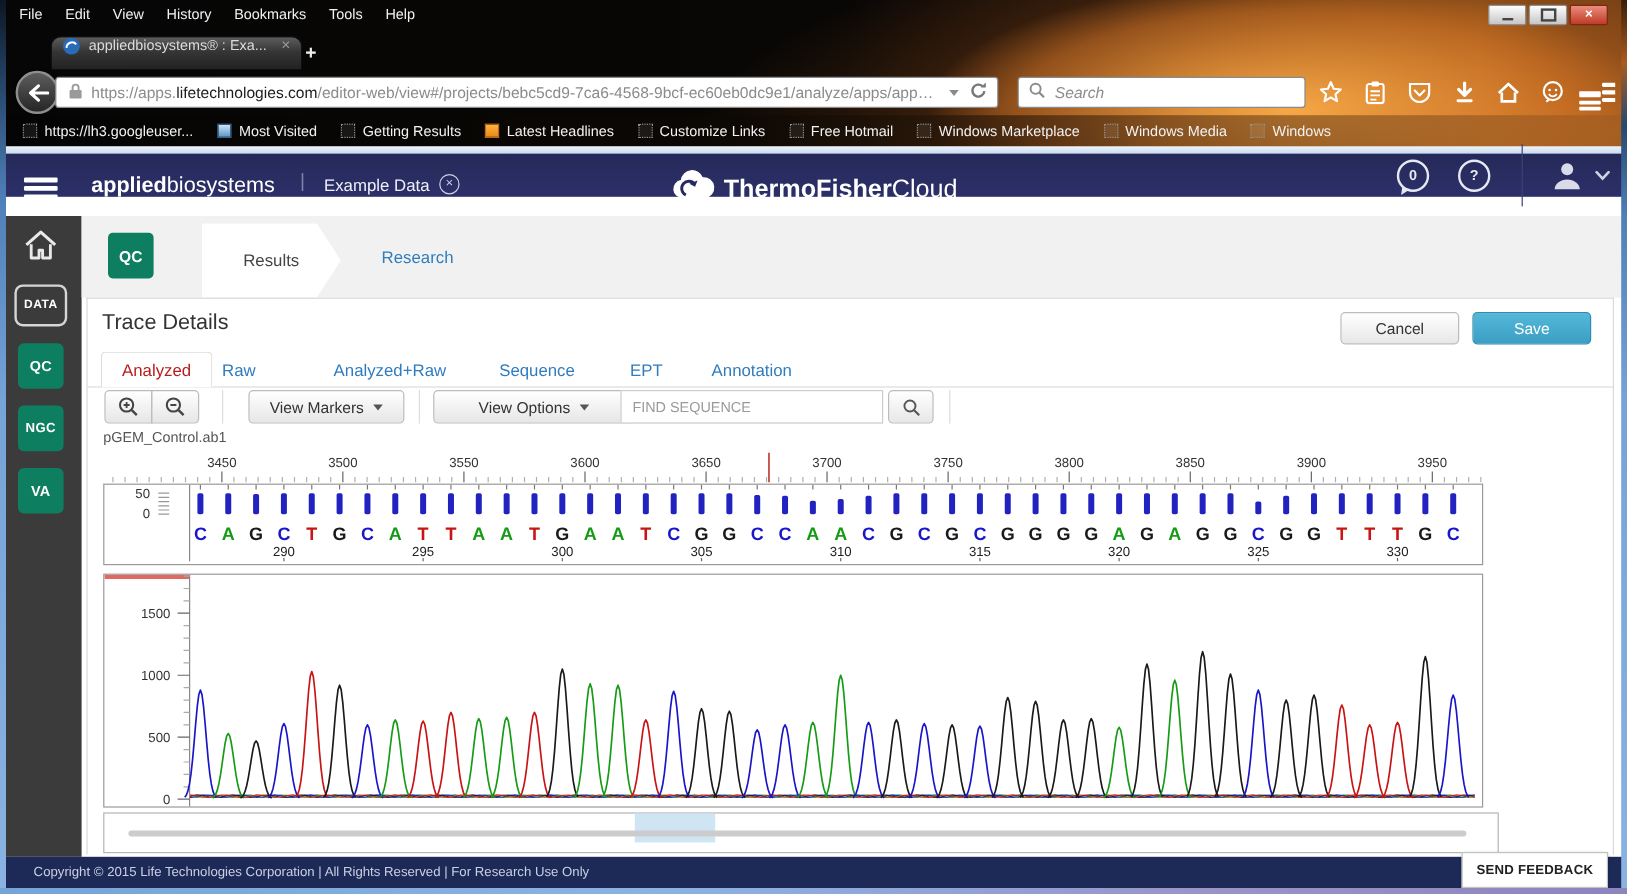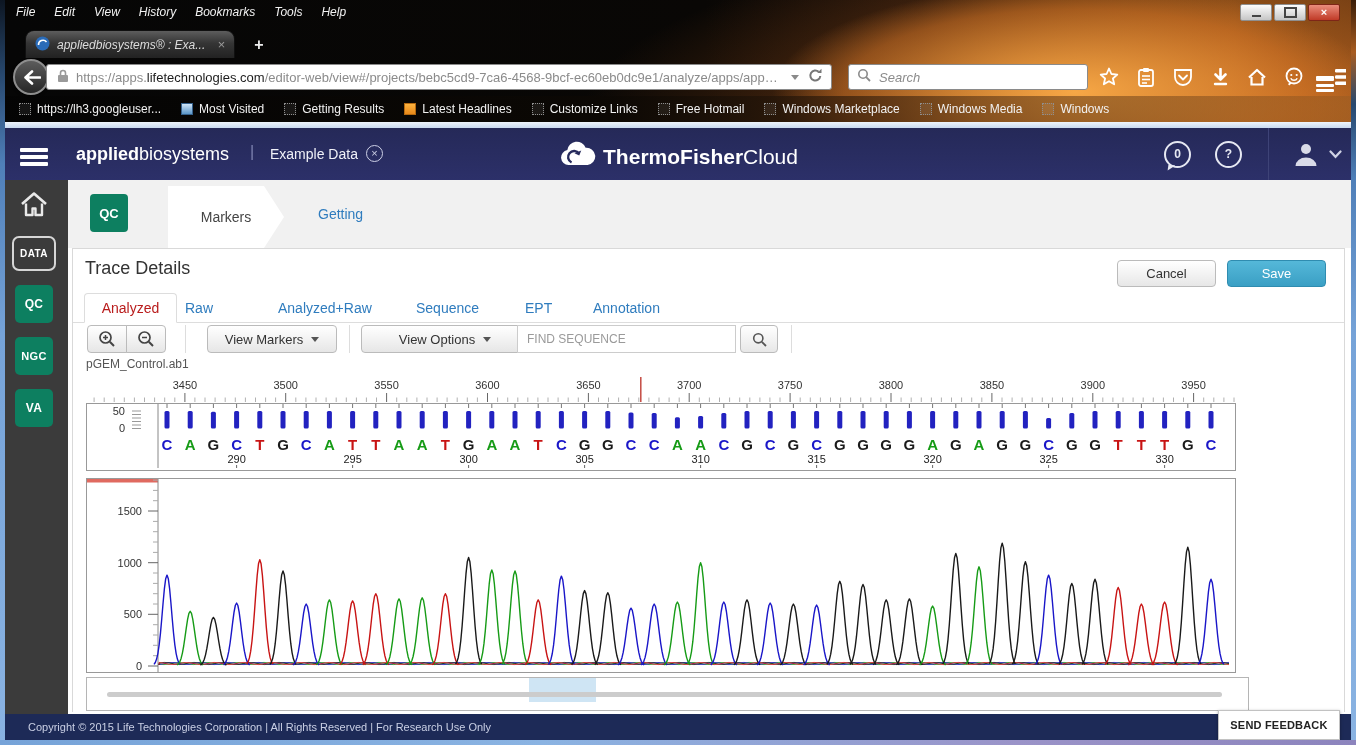--- a/index.html
+++ b/index.html
@@ -5,31 +5,31 @@
   html,body{margin:0;padding:0;background:#333;}
   .screen{position:relative;width:1356px;height:745px;overflow:hidden;background:#fff;
           font-family:"Liberation Sans",sans-serif;-webkit-font-smoothing:antialiased;}
   
   .chrome{position:absolute;left:0;top:0;width:1356px;height:122px;
     background:
       radial-gradient(ellipse 420px 150px at 1075px 92px, rgba(252,172,72,.95), rgba(220,122,40,.5) 55%, rgba(0,0,0,0) 72%),
       radial-gradient(ellipse 900px 260px at 1255px 120px, rgba(205,112,36,.8), rgba(120,62,20,.35) 55%, rgba(0,0,0,0) 75%),
       linear-gradient(90deg,#060606 0%,#090705 52%,#22130a 68%,#57320f 80%,#8a4f18 91%,#6b3a12 100%);}
   .menubar{position:absolute;left:16px;top:5px;display:flex;gap:19px;font-size:12px;color:#f2f2f2;}
-  .menu-item{cursor:default;font-style:italic;}
+  .menu-item{cursor:default;}
   .win-controls{position:absolute;right:16px;top:4px;display:flex;gap:2px;}
   .wc{width:30px;height:15px;border:1px solid #8f8f8f;border-radius:2px;background:linear-gradient(#fdfdfd,#c6c6c6);
       display:flex;align-items:center;justify-content:center;}
   .wc .bar{width:9px;height:2px;background:#444;margin-top:6px;}
   .wc .box{width:9px;height:7px;border:2px solid #444;}
   .wc.close{background:linear-gradient(#ea8d7c,#c03a27);border-color:#7e2617;color:#fff;font-size:11px;font-weight:700;line-height:1;}
   .tabbar{position:absolute;left:0;top:27px;width:100%;height:31px;}
-  .tab{position:absolute;left:25px;top:3px;width:210px;height:28px;box-sizing:border-box;
+  .tab{position:absolute;left:42px;top:3px;width:210px;height:28px;box-sizing:border-box;
        background:linear-gradient(#5d5d5d,#353535 45%,#222);border:1px solid #101010;border-bottom:none;
-       border-radius:9px 9px 0 0;display:flex;align-items:center;padding:0 9px;gap:7px;color:#dcdcdc;font-size:12px;font-style:italic;}
+       border-radius:9px 9px 0 0;display:flex;padding:0 9px;gap:7px;color:#dcdcdc;font-size:12px;}
   .tab-title{flex:1;white-space:nowrap;overflow:hidden;}
   .tab-close{color:#9a9a9a;font-size:13px;line-height:1;}
   .newtab{position:absolute;left:246px;top:8px;width:26px;height:20px;color:#eee;font-size:16px;font-weight:700;
           text-align:center;line-height:19px;}
   .navbar{position:absolute;left:0;top:58px;width:100%;height:38px;}
   .back-btn{position:absolute;left:13px;top:1px;width:36px;height:36px;border-radius:50%;
             background:linear-gradient(#5c5c5c,#262626);border:2px solid #8e8e8e;box-sizing:border-box;
             box-shadow:0 1px 3px rgba(0,0,0,.6);display:flex;align-items:center;justify-content:center;}
   .urlbar{position:absolute;left:46px;top:6px;width:786px;height:26px;box-sizing:border-box;background:#fff;
           border:1px solid #8a8a8a;border-radius:3px;display:flex;align-items:center;padding:0 8px 0 10px;gap:7px;
@@ -48,21 +48,21 @@
   .hbars span{display:block;width:18px;height:3px;background:#fff;border-radius:1px;margin:2.5px 0;}
   .bookmarksbar{position:absolute;left:0;top:96px;width:100%;height:26px;box-sizing:border-box;display:flex;
                 padding-left:10px;gap:2px;font-size:12px;color:#f2f2f2;
                 background:linear-gradient(90deg,rgba(4,4,4,.9),rgba(12,8,4,.85) 45%,rgba(75,42,16,.55) 72%,rgba(150,92,36,.45) 100%);}
   .bm{display:flex;align-items:center;gap:6px;padding:3px 9px;white-space:nowrap;}
   .bm-ico{width:12px;height:12px;box-sizing:border-box;border:1px dotted #8f8f8f;background:rgba(255,255,255,.07);flex:0 0 auto;}
   .bm-ico.mv{border:1px solid #35618c;background:linear-gradient(#cfe4f7,#5a96c8);}
   .bm-ico.rss{border:1px solid #b56a10;background:linear-gradient(#fcb23f,#e8891a);}
   .vp-top{position:absolute;left:0;top:122px;width:100%;height:6px;background:linear-gradient(#eef4fb,#c9daf0);}
   
-  .app-header{position:absolute;left:0;top:128px;width:100%;height:52px;background:linear-gradient(#252958,#2c3069);color:#fff;}
+  .app-header{position:absolute;left:0;top:128px;width:100%;height:36px;background:linear-gradient(#252958,#2c3069);color:#fff;}
   .hamb{position:absolute;left:20px;top:17px;}
   .hamb span{display:block;width:28px;height:4px;background:#fff;border-radius:1px;margin:3px 0;}
   .brand{position:absolute;left:76px;top:16px;font-size:18px;color:#fff;}
   .brand .bold{font-weight:700;}
   .hdr-div{position:absolute;left:250px;top:15px;color:#7d82b0;font-size:16px;}
   .project{position:absolute;left:270px;top:17px;font-size:14px;display:flex;align-items:center;gap:8px;color:#f0f1f8;}
   .proj-close{width:17px;height:17px;box-sizing:border-box;border:1px solid #cdd0e6;border-radius:50%;font-size:11px;
               line-height:15px;text-align:center;color:#cdd0e6;}
   .logo{position:absolute;left:50%;transform:translateX(-50%);top:13px;display:flex;align-items:center;gap:7px;font-size:21px;color:#fff;}
   .logo .bold{font-weight:700;}
@@ -351,22 +351,22 @@
       </span>
       <span class="side-data">DATA</span>
       <span class="side-green">QC</span>
       <span class="side-green" style="font-size:11px">NGC</span>
       <span class="side-green">VA</span>
     </div>
 
     <div class="content">
       <div class="crumb-strip">
         <div class="qc-badge">QC</div>
-        <div class="trace-tab">Markers</div>
-        <div class="results-link">Getting</div>
+        <div class="trace-tab">Results</div>
+        <div class="results-link">Research</div>
       </div>
 
       <div class="card">
         <div class="card-title">Trace Details</div>
         <div class="btn gray cancel-btn">Cancel</div>
         <div class="btn blue save-btn">Save</div>
 
         <div class="sub-tabs">
           <div class="stab active">Analyzed</div>
           <div class="stab" style="left:112px">Raw</div>

